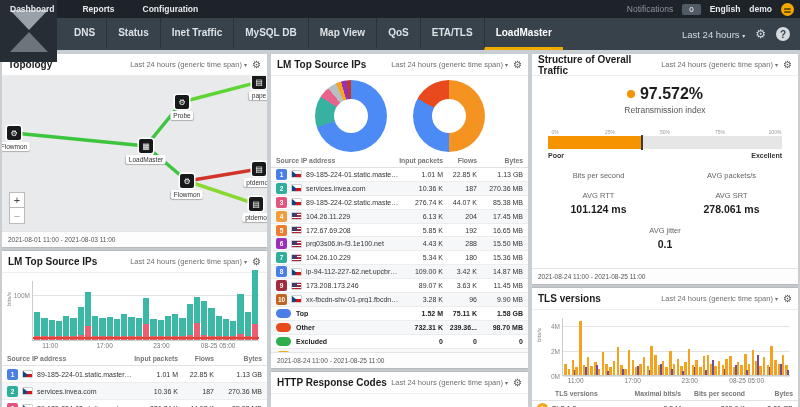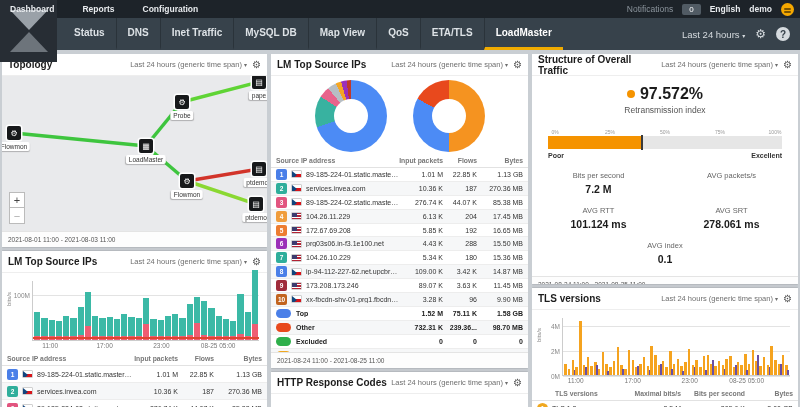--- a/index.html
+++ b/index.html
@@ -130,22 +130,22 @@
     <span class="tb-right">
       <span class="notif-label">Notifications</span>
       <span class="notif-count">0</span>
       <span style="font-weight:bold;">English</span>
       <span style="font-weight:bold;">demo</span>
       <span class="avatar"></span>
     </span>
   </div>
   <div class="navbar-row">
     <span id="nav-tabs" style="display:flex;align-items:stretch;">
+        <span class="nav-tab">DNS</span>
         <span class="nav-tab">Status</span>
-        <span class="nav-tab">DNS</span>
         <span class="nav-tab">Inet Traffic</span>
         <span class="nav-tab">MySQL DB</span>
         <span class="nav-tab">Map View</span>
         <span class="nav-tab">QoS</span>
         <span class="nav-tab">ETA/TLS</span>
         <span class="nav-tab active">LoadMaster</span>
       </span>
     <span class="nav-right">
       <span class="nav-time"><span>Last 24 hours</span> <span class="caret">▾</span></span>
       <span class="nav-gear">⚙</span>
@@ -554,35 +554,34 @@
           <div class="gauge-marker" id="gauge-marker" style="left: calc(40% - 1px);"></div>
         </div>
         <div class="gauge-ends">
           <span>Poor</span>
           <span>Excellent</span>
         </div>
       </div>
       <div class="stats" id="struct-stats">
           <div class="stat">
             <div class="stat-label">Bits per second</div>
-            <div class="stat-value">7.2 M</div>
           </div>
           <div class="stat">
             <div class="stat-label">AVG packets/s</div>
           </div>
           <div class="stat">
             <div class="stat-label">AVG RTT</div>
             <div class="stat-value">101.124 ms</div>
           </div>
           <div class="stat">
             <div class="stat-label">AVG SRT</div>
             <div class="stat-value">278.061 ms</div>
           </div>
           <div class="stat wide">
-            <div class="stat-label">AVG index</div>
+            <div class="stat-label">AVG jitter</div>
             <div class="stat-value">0.1</div>
           </div>
         </div>
       <div class="pfoot">2021-08-24 11:00 - 2021-08-25 11:00</div>
     </div>
 
     <div class="panel" style="flex:1;">
       <div class="phead">
         <span class="ptitle">TLS versions</span>
         <span class="pspan"><span>Last 24 hours (generic time span)</span> <span class="caret">▾</span></span>

